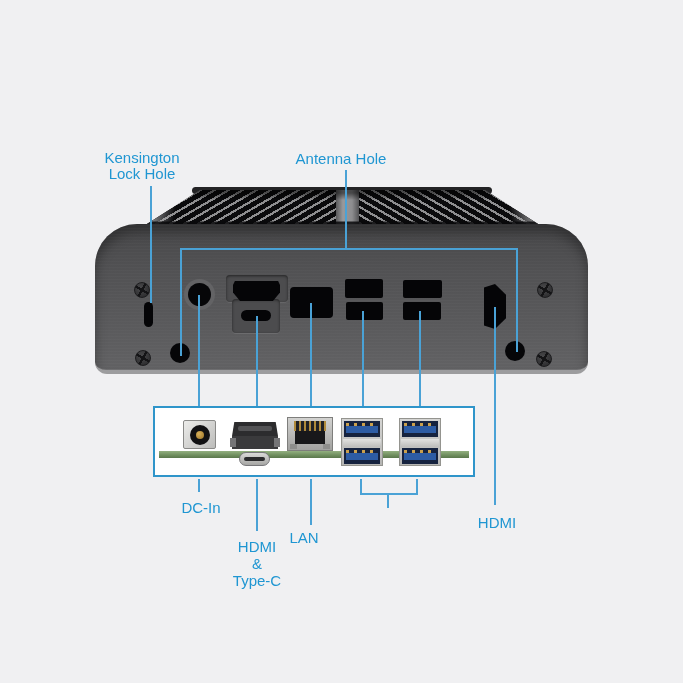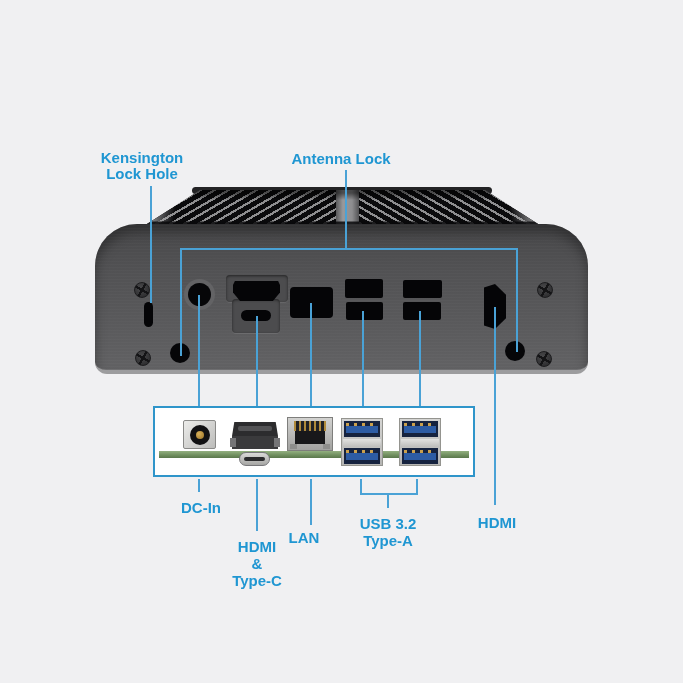--- a/index.html
+++ b/index.html
@@ -45,21 +45,21 @@
   .hole{position:absolute;border-radius:50%;background:#060608}
   .plate{position:absolute;background:#4c4c4e;border-radius:4px;
     box-shadow:inset 0 1px 3px rgba(0,0,0,.55), 0 1px 0 rgba(255,255,255,.09)}
 
   
   .cl{position:absolute;background:var(--line-blue);z-index:5}
   .v{width:2px}.h{height:2px}
 
   
   .lbl{position:absolute;transform:translateX(-50%);color:var(--label-blue);
-    font-weight:bold;font-size:15px;line-height:16px;text-align:center;white-space:nowrap;z-index:6}
+    font-weight:normal;font-size:15px;line-height:16px;text-align:center;white-space:nowrap;z-index:6}
   .lbl.lh17{line-height:17px}
   .lbl span{display:block}
 
   
   .iobox{position:absolute;left:153px;top:406px;width:322px;height:71px;background:#fff;
     border:2px solid var(--box-border);z-index:4}
   .pcb{position:absolute;left:4px;top:43px;width:310px;height:7px;
     background:linear-gradient(180deg,#93b080,#6f8e5e 60%,#5b784c)}
   .dcjack{position:absolute;left:28px;top:12px;width:33px;height:29px;border-radius:2px;
     border:1px solid #8a8a88;background:linear-gradient(135deg,#ececea,#bcbcba)}
@@ -186,34 +186,30 @@
       <div class="tongue" style="left:4px;top:34px"></div>
       <div class="pins" style="top:31px"></div>
     </div>
   </div>
 
   <div class="lbl" style="left:142px;top:150px">
     <span>Kensington</span>
     <span>Lock Hole</span>
   </div>
   <div class="lbl" style="left:341px;top:151px">
-    <span>Antenna Lock</span>
+    <span>Antenna Hole</span>
   </div>
   <div class="lbl" style="left:201px;top:500px">
     <span>DC-In</span>
   </div>
   <div class="lbl lh17" style="left:257px;top:538px">
     <span>HDMI</span>
     <span>&amp;</span>
     <span>Type-C</span>
   </div>
   <div class="lbl" style="left:304px;top:530px">
     <span>LAN</span>
   </div>
-  <div class="lbl lh17" style="left:388px;top:515px">
-    <span>USB 3.2</span>
-    <span>Type-A</span>
-  </div>
   <div class="lbl" style="left:497px;top:515px">
     <span>HDMI</span>
   </div>
 
 </div>
 
 </body></html>

